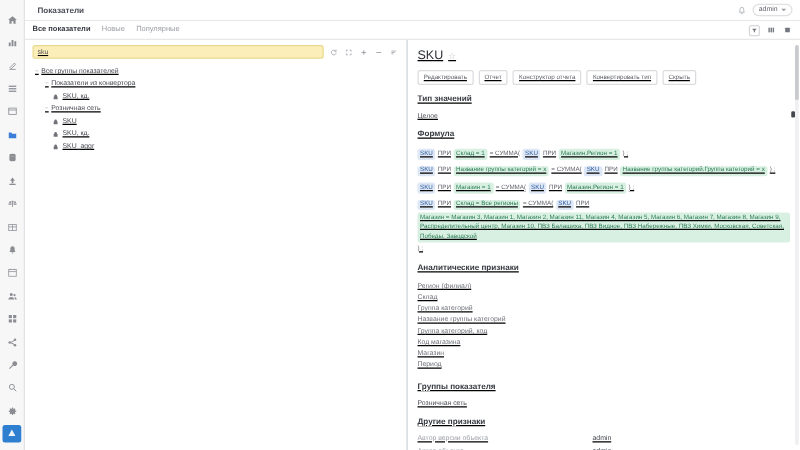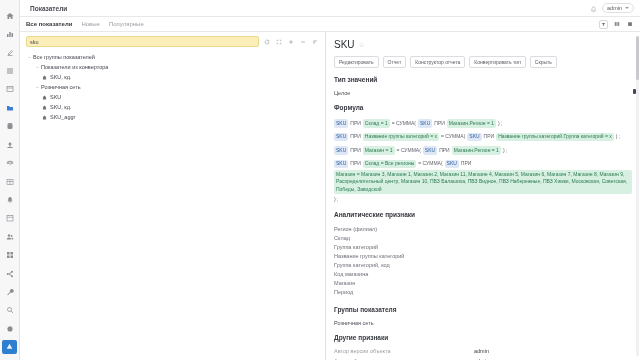--- a/index.html
+++ b/index.html
@@ -69,21 +69,21 @@
   .tab.active { color: #35383f; font-weight: 700; }
   .tabstrip-right { margin-left: auto; display: flex; align-items: center; gap: 4px; }
   .sq-btn {
     width: 9px; height: 9px; border: 1px solid #d8d8dc; border-radius: 2px;
     display: flex; align-items: center; justify-content: center; color: #75787f;
     background: #fff;
   }
   .sq-btn.plain { border: none; }
 
   
-  .body { flex: 1 1 auto; display: flex; min-height: 0; background: #0c4a6e; }
+  .body { flex: 1 1 auto; display: flex; min-height: 0; background: #0c4a6e; text-decoration: underline; }
 
   
   .tree-panel {
     width: 306px; flex: 0 0 306px;
     background: #fff; display: flex; flex-direction: column;
     border-right: 1px solid #e0e0e4;
     min-height: 0;
   }
   .search-row {
     display: flex; align-items: center; gap: 4px;

